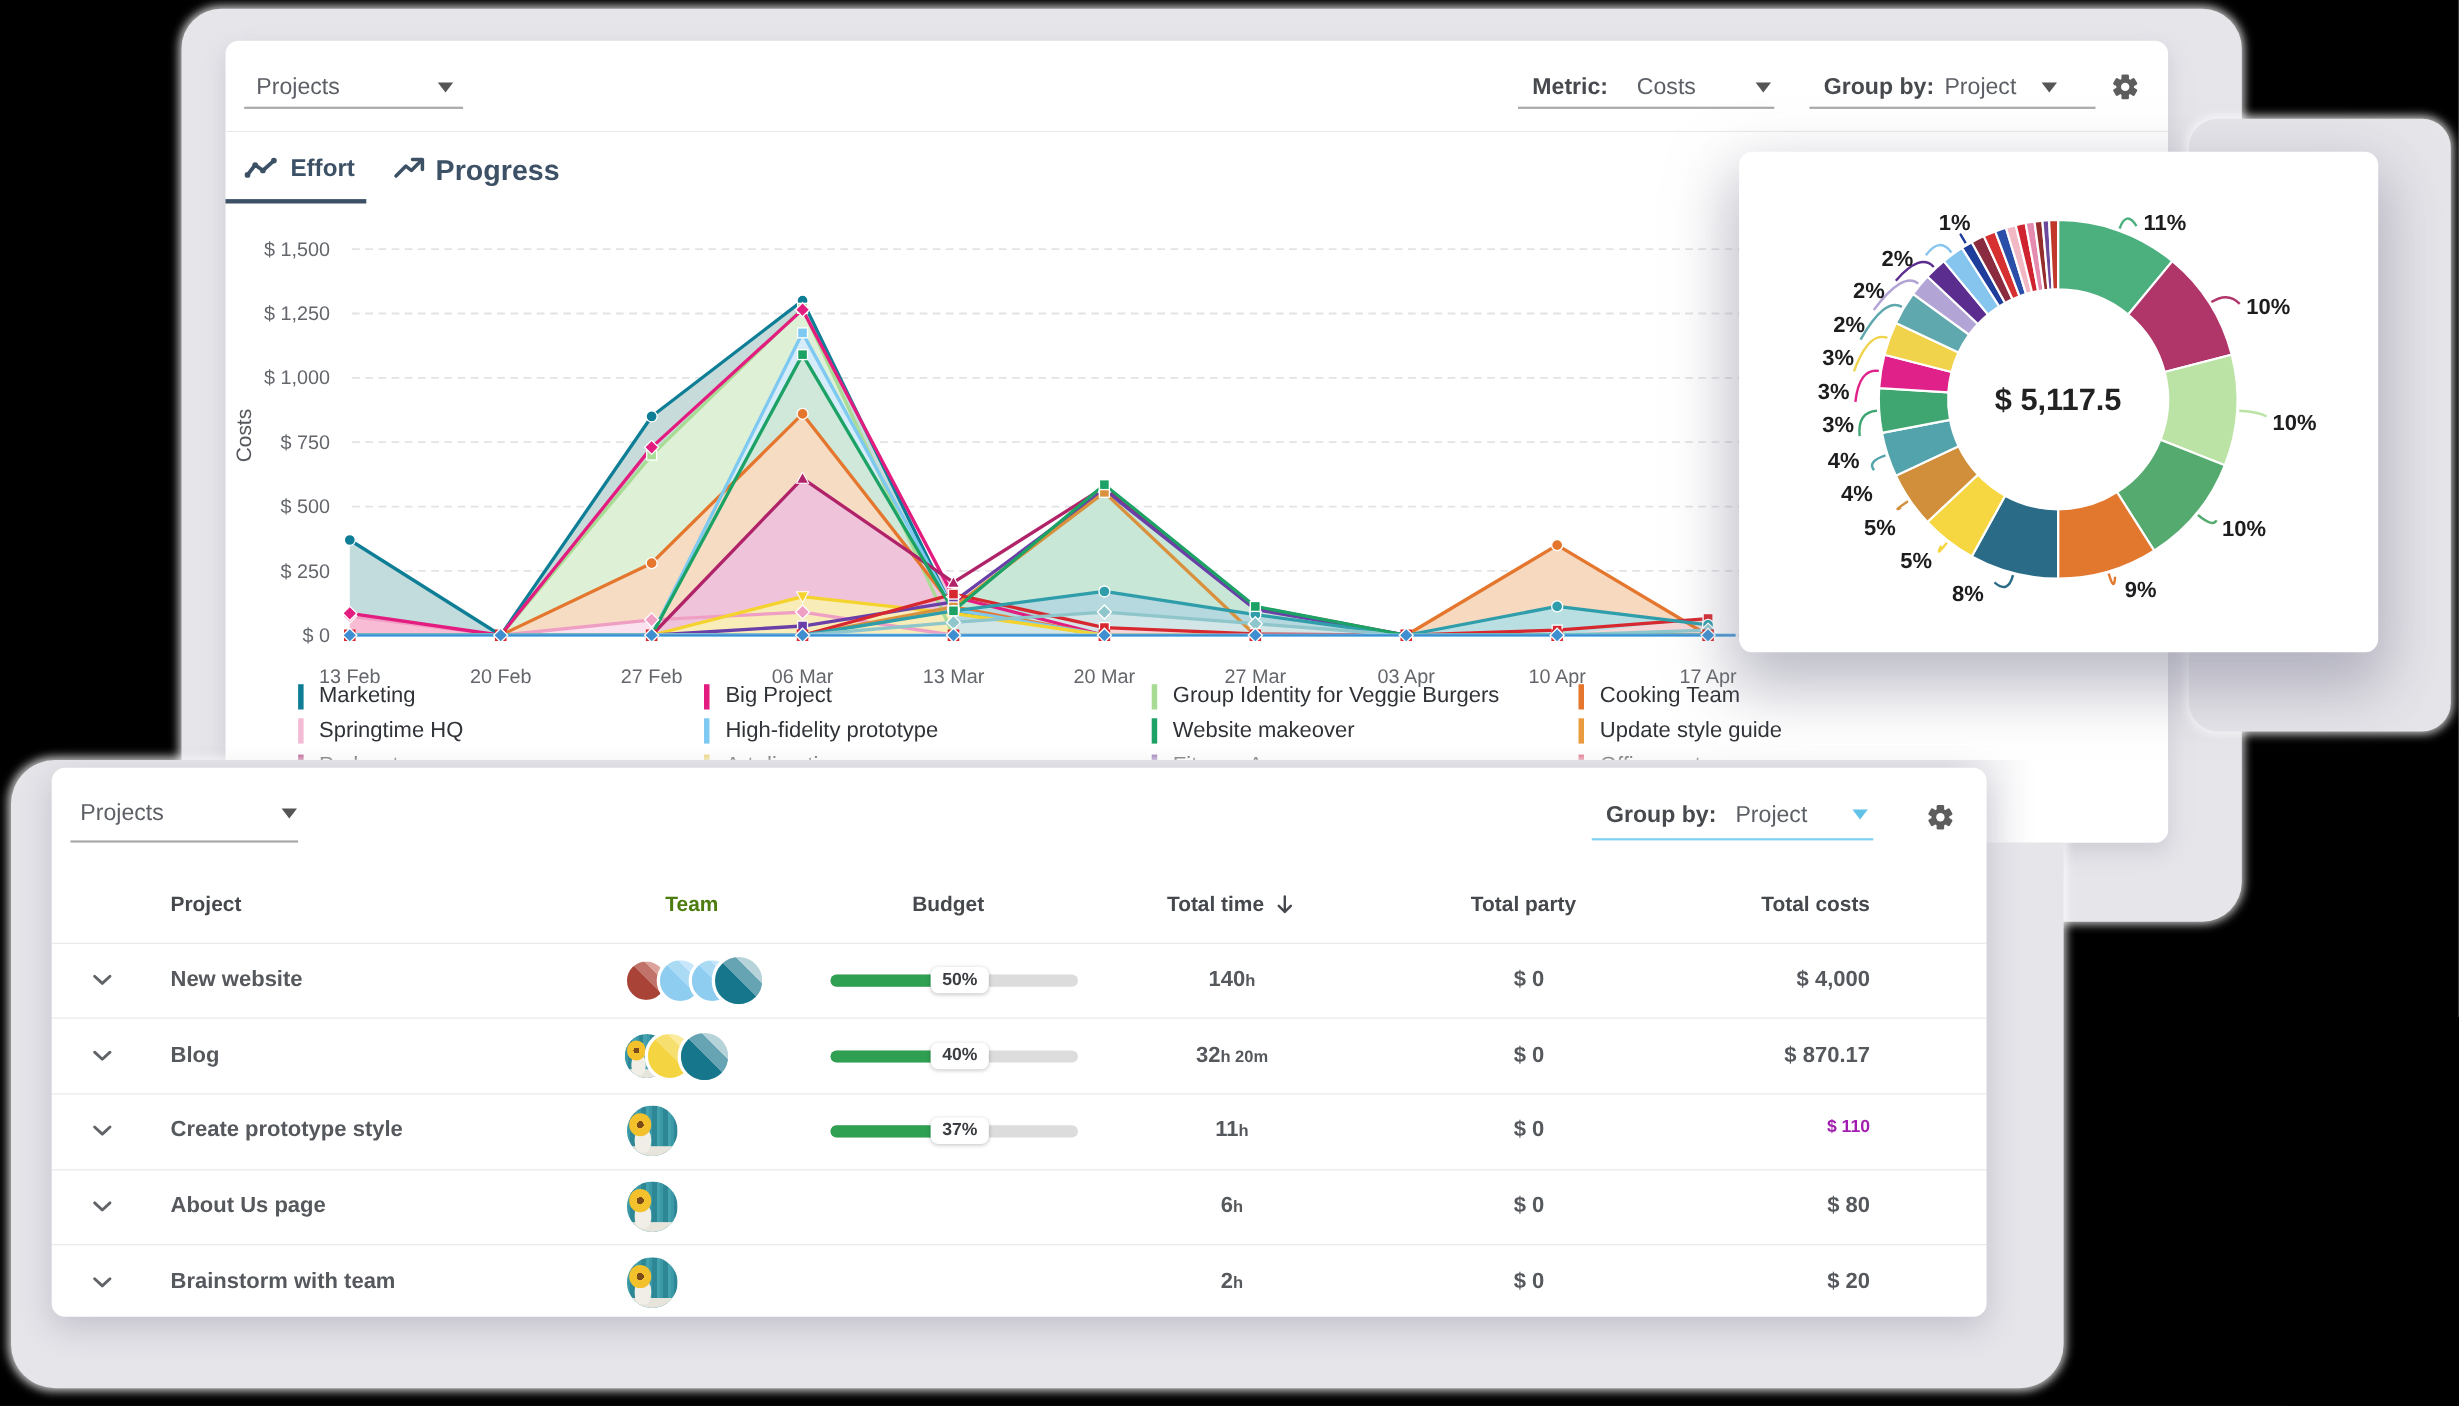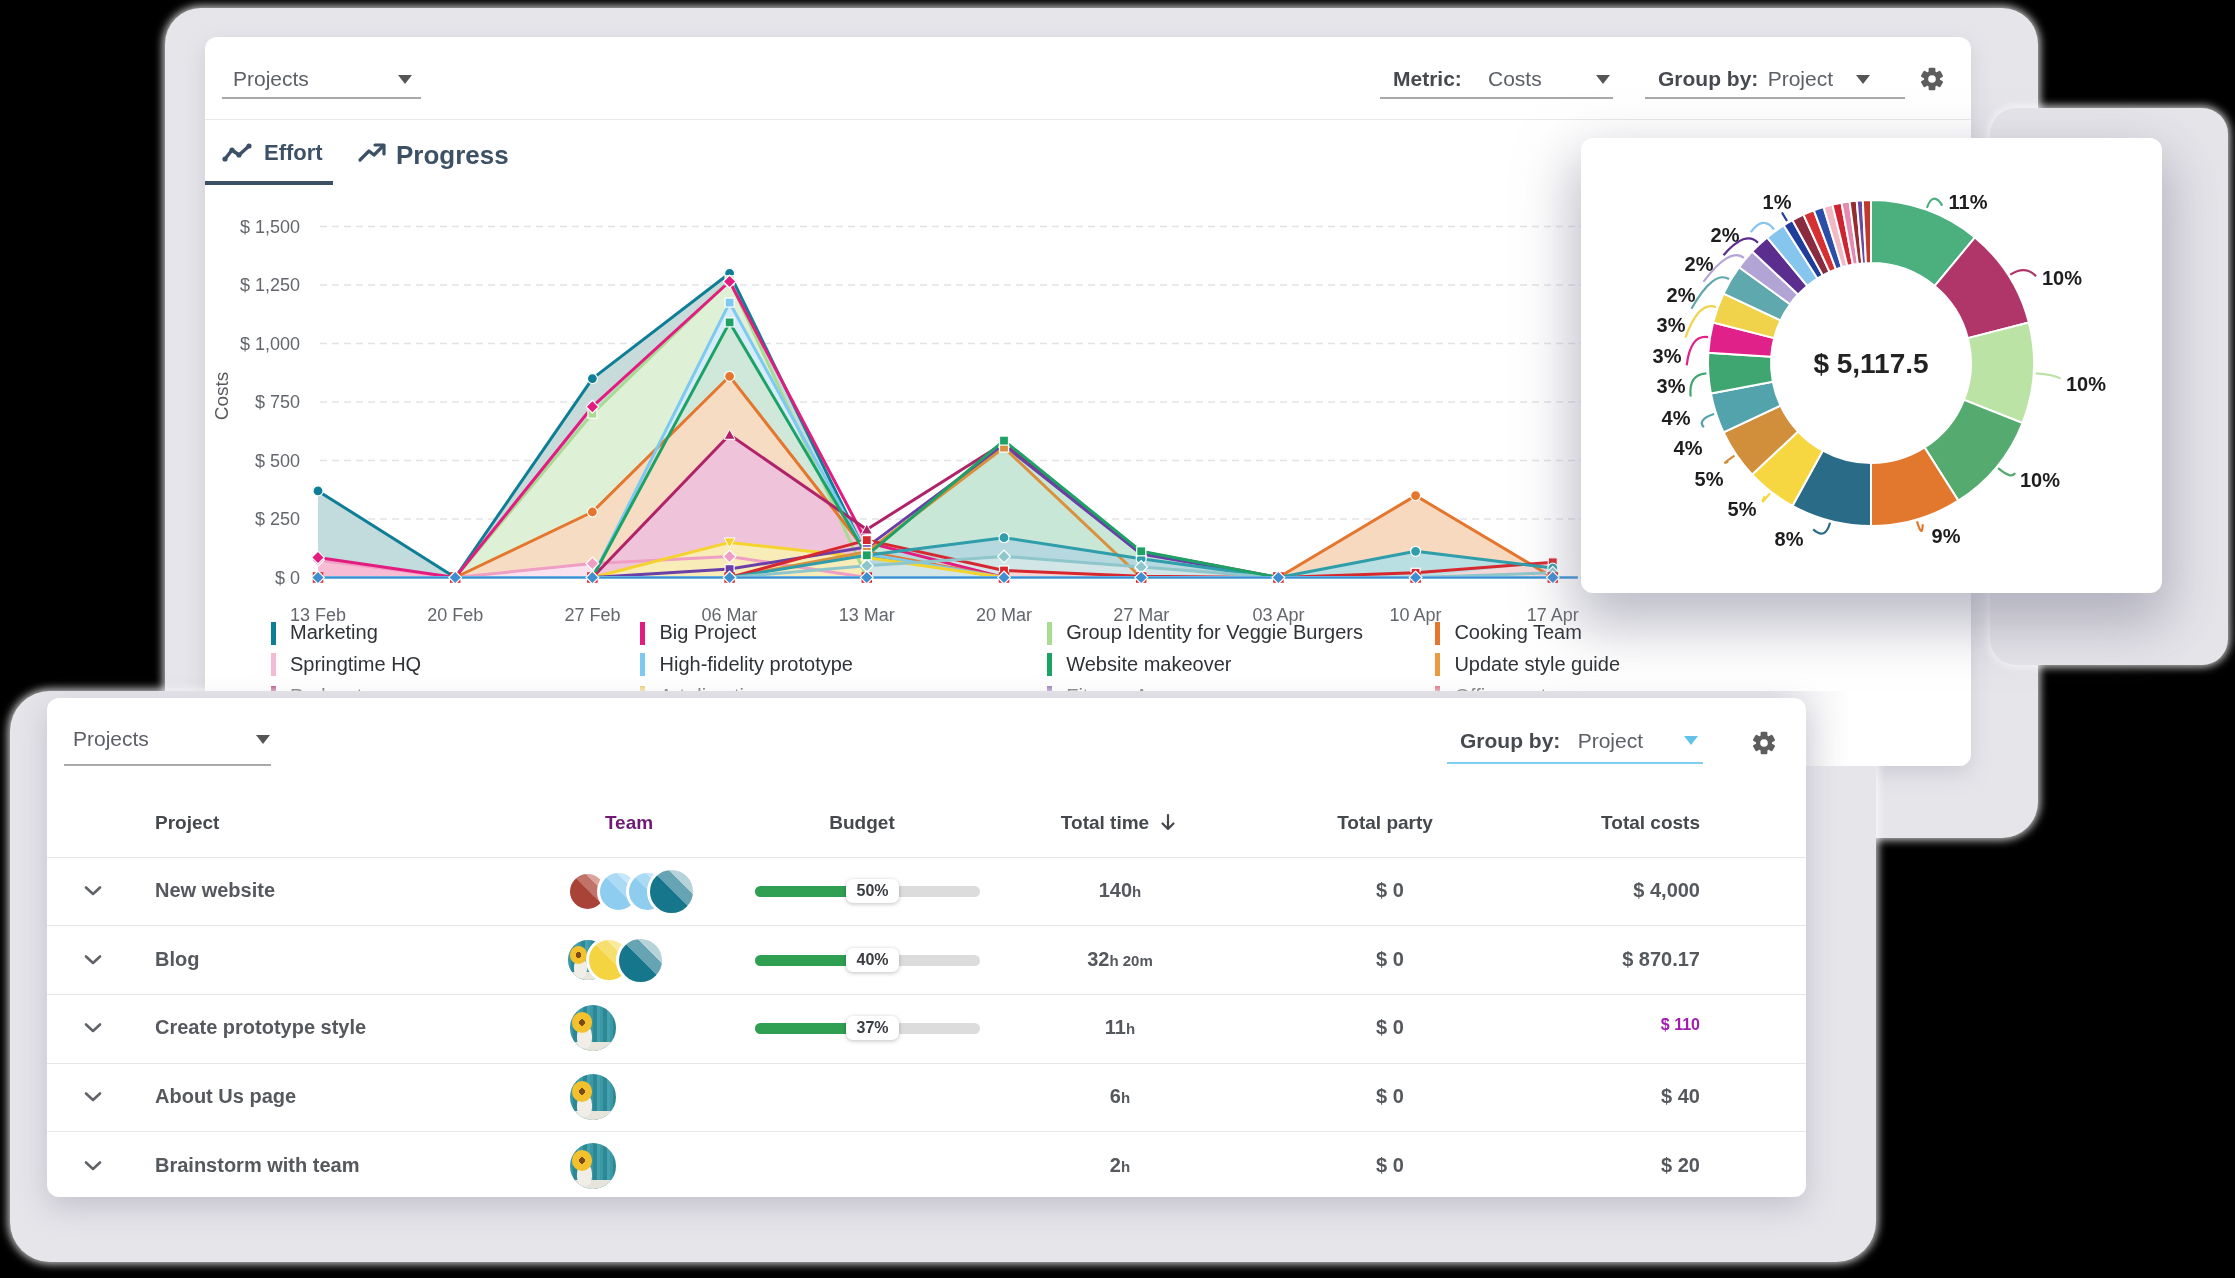--- a/index.html
+++ b/index.html
@@ -294,21 +294,21 @@
         <rect x="-3.4" y="-11.2" width="6.8" height="6" rx="1.2" fill="#5d5d5d" transform="rotate(60)"></rect>
         <rect x="-3.4" y="-11.2" width="6.8" height="6" rx="1.2" fill="#5d5d5d" transform="rotate(120)"></rect>
         <rect x="-3.4" y="-11.2" width="6.8" height="6" rx="1.2" fill="#5d5d5d" transform="rotate(180)"></rect>
         <rect x="-3.4" y="-11.2" width="6.8" height="6" rx="1.2" fill="#5d5d5d" transform="rotate(240)"></rect>
         <rect x="-3.4" y="-11.2" width="6.8" height="6" rx="1.2" fill="#5d5d5d" transform="rotate(300)"></rect>
         <circle r="3.8" fill="#fff"></circle>
       </g>
     </svg>
 
   <div class="abs b" style="left:108px;top:114px;font-size:19px;color:#45484c">Project</div>
-  <div class="abs b" style="left:582px;top:114px;font-size:19px;color:#701a75;transform:translateX(-50%)">Team</div>
+  <div class="abs b" style="left:582px;top:114px;font-size:19px;color:#4d7c0f;transform:translateX(-50%)">Team</div>
   <div class="abs b" style="left:815px;top:114px;font-size:19px;color:#45484c;transform:translateX(-50%)">Budget</div>
   <div class="abs b" style="left:1058px;top:114px;font-size:19px;color:#45484c;transform:translateX(-50%)">Total time</div>
   <svg class="abs" style="left:1112px;top:115px" width="18" height="20" viewBox="0 0 18 20">
       <path d="M9 2 L9 16 M3.5 10.5 L9 16 L14.5 10.5" fill="none" stroke="#45484c" stroke-width="2.2" stroke-linecap="round" stroke-linejoin="round"></path>
     </svg>
   <div class="abs b" style="left:1338px;top:114px;font-size:19px;color:#45484c;transform:translateX(-50%)">Total party</div>
   <div class="abs b" style="left:1653px;top:114px;font-size:19px;color:#45484c;transform:translateX(-100%)">Total costs</div>
   <div class="abs" style="left:0;top:159px;width:1759px;height:1px;background:#e7e7ea"></div>
   <div class="abs" style="left:0;top:227px;width:1759px;height:1px;background:#e7e7ea"></div>
   <div class="abs" style="left:0;top:296px;width:1759px;height:1px;background:#e7e7ea"></div>
@@ -343,21 +343,21 @@
     <div class="abs b" style="left:1653px;top:318px;font-size:16px;color:#a21caf;transform:translateX(-100%)">$ 110</div>
     <div style="position:absolute;left:708px;top:325px;width:225px;height:11px;background:#dcdcdc;border-radius:6px"></div>
     <div style="position:absolute;left:708px;top:325px;width:144px;height:11px;background:#2fa052;border-radius:6px"></div>
     <div style="position:absolute;left:799px;top:318px;width:53px;height:24px;background:#fff;border-radius:7px;box-shadow:0 1px 4px rgba(0,0,0,0.25);font-size:16px;font-weight:bold;color:#3a3d41;display:flex;align-items:center;justify-content:center">37%</div>
     <svg style="position:absolute;left:37px;top:393px" width="18" height="12" viewBox="0 0 18 12">
       <path d="M2 2.5 L9 9 L16 2.5" fill="none" stroke="#606468" stroke-width="2.6" stroke-linecap="round" stroke-linejoin="round"></path>
     </svg>
     <div class="abs b" style="left:108px;top:387px;font-size:20px;color:#55585c">About Us page</div>
     <div class="abs b" style="left:1073px;top:387px;font-size:20px;color:#55585c;transform:translateX(-50%);white-space:nowrap">6<span style="font-size:15px">h</span></div>
     <div class="abs b" style="left:1343px;top:387px;font-size:20px;color:#55585c;transform:translateX(-50%)">$ 0</div>
-    <div class="abs b" style="left:1653px;top:387px;font-size:20px;color:#55585c;transform:translateX(-100%)">$ 40</div>
+    <div class="abs b" style="left:1653px;top:387px;font-size:20px;color:#55585c;transform:translateX(-100%)">$ 80</div>
     <svg style="position:absolute;left:37px;top:462px" width="18" height="12" viewBox="0 0 18 12">
       <path d="M2 2.5 L9 9 L16 2.5" fill="none" stroke="#606468" stroke-width="2.6" stroke-linecap="round" stroke-linejoin="round"></path>
     </svg>
     <div class="abs b" style="left:108px;top:456px;font-size:20px;color:#55585c">Brainstorm with team</div>
     <div class="abs b" style="left:1073px;top:456px;font-size:20px;color:#55585c;transform:translateX(-50%);white-space:nowrap">2<span style="font-size:15px">h</span></div>
     <div class="abs b" style="left:1343px;top:456px;font-size:20px;color:#55585c;transform:translateX(-50%)">$ 0</div>
     <div class="abs b" style="left:1653px;top:456px;font-size:20px;color:#55585c;transform:translateX(-100%)">$ 20</div>
     <div style="position:absolute;left:519.5px;top:172.5px;width:35px;height:35px;border-radius:50%;border:3px solid #fff;background:linear-gradient(45deg,#a94338 0 52%, #c27369 52% 72%, #dba39b 72%);"></div>
     <div style="position:absolute;left:549.5px;top:171.5px;width:37px;height:37px;border-radius:50%;border:3px solid #fff;background:linear-gradient(45deg,#8ecdf0 0 52%, #abdaf5 52% 72%, #c8e7fa 72%);"></div>
     <div style="position:absolute;left:578.5px;top:171.5px;width:37px;height:37px;border-radius:50%;border:3px solid #fff;background:linear-gradient(45deg,#8ecdf0 0 52%, #abdaf5 52% 72%, #c8e7fa 72%);"></div>

